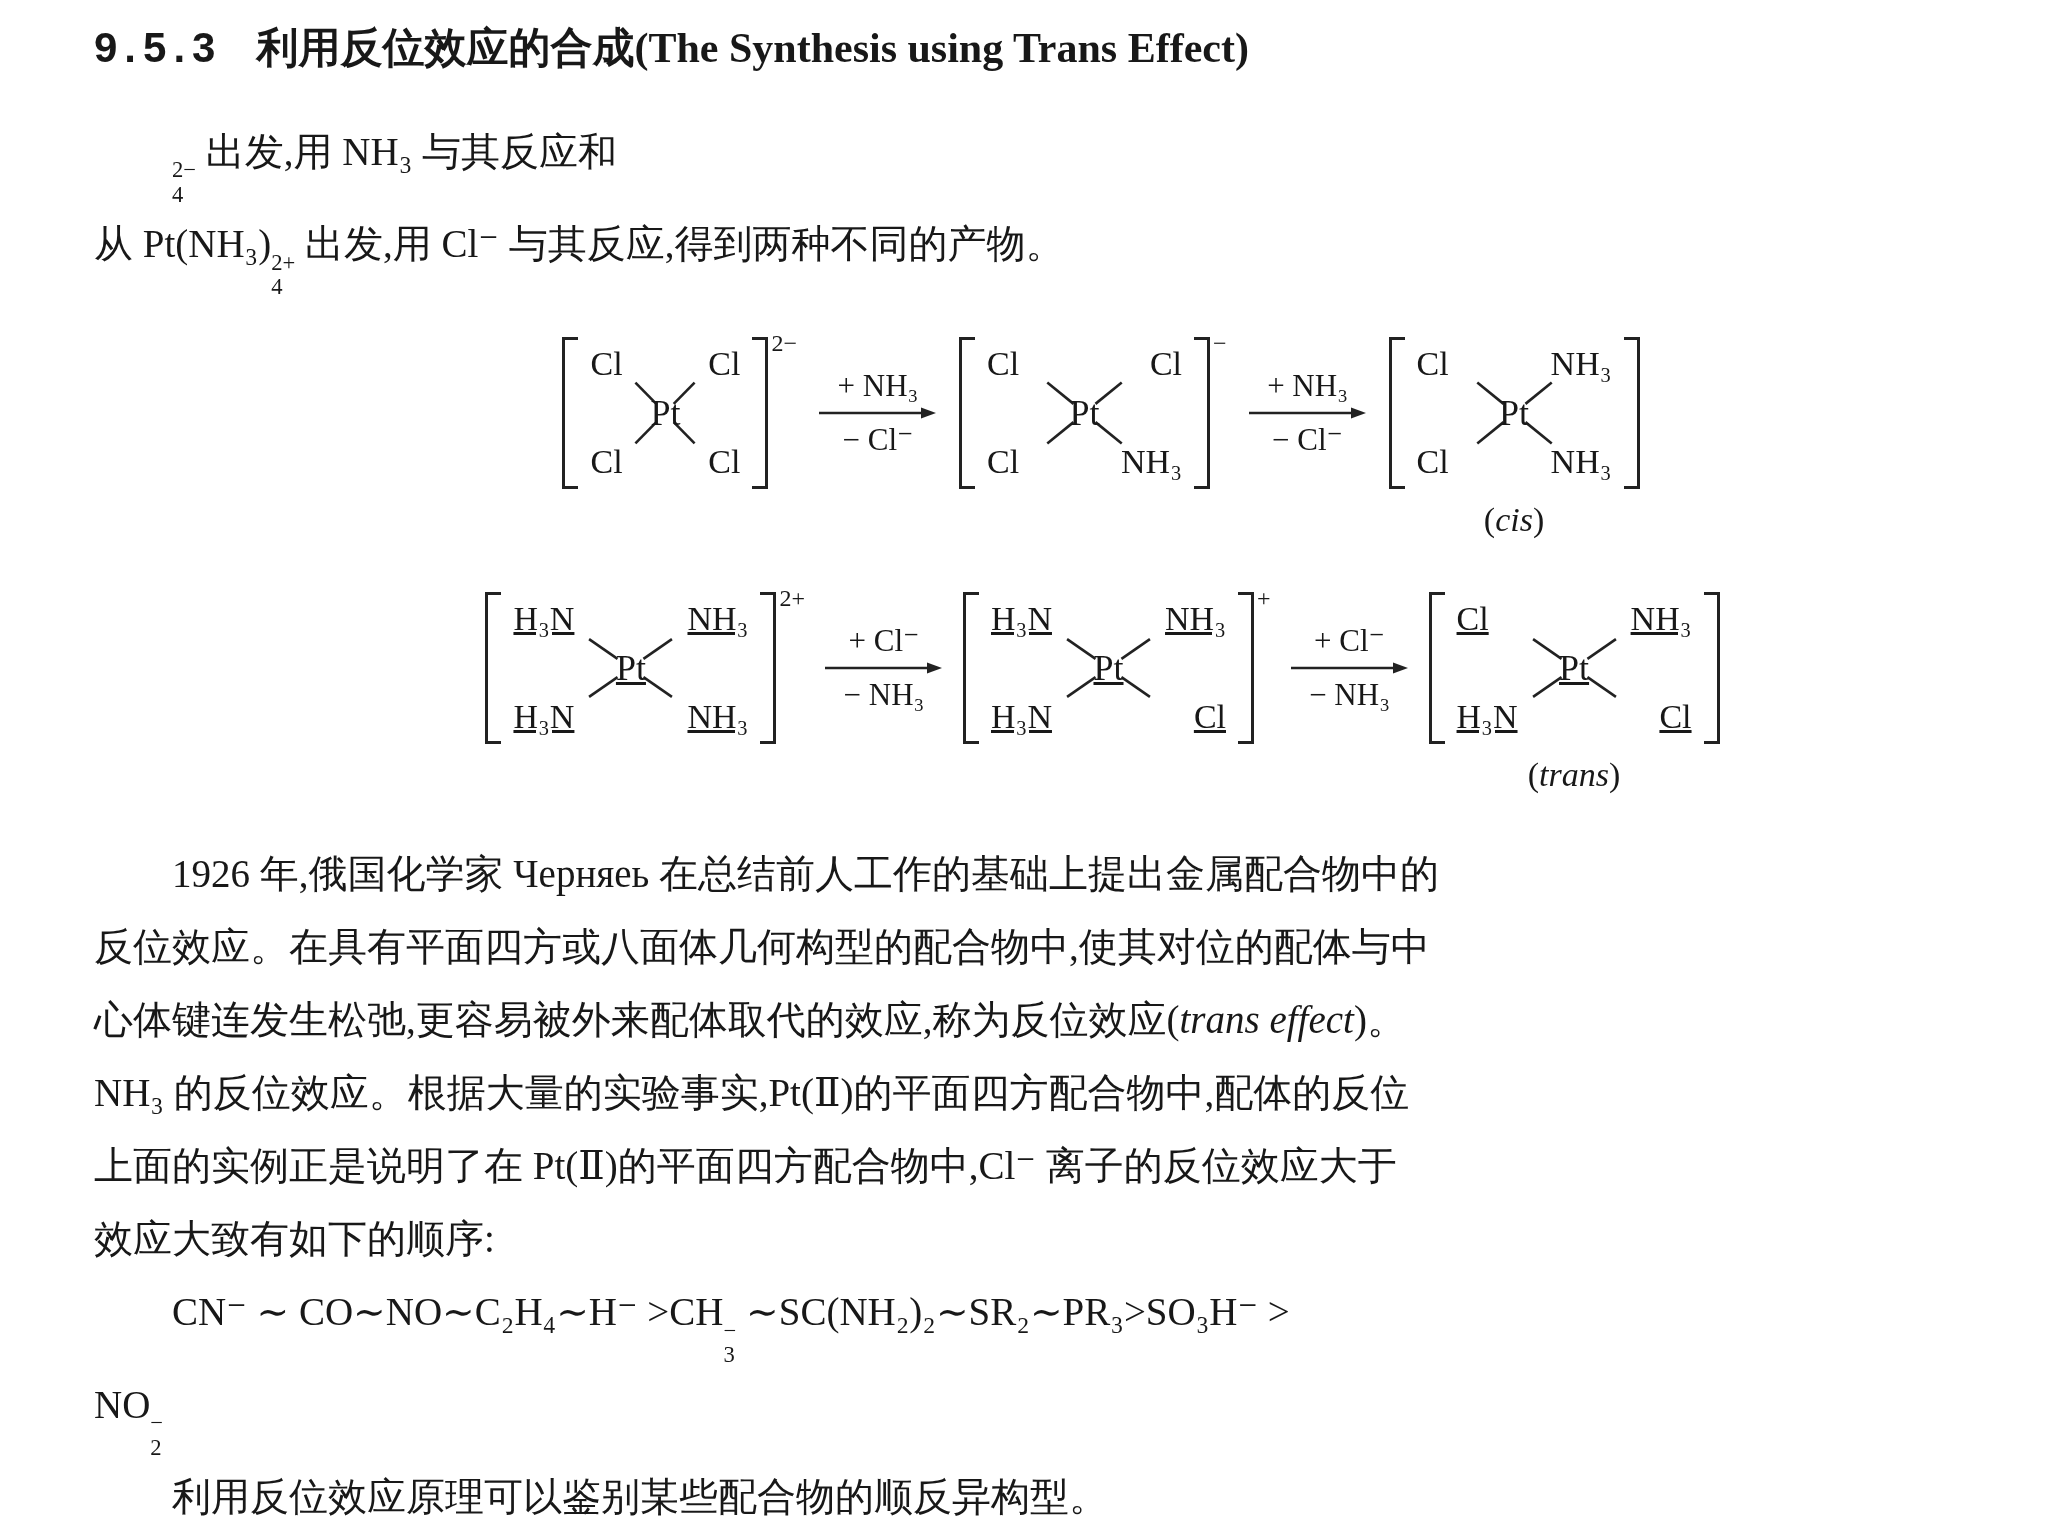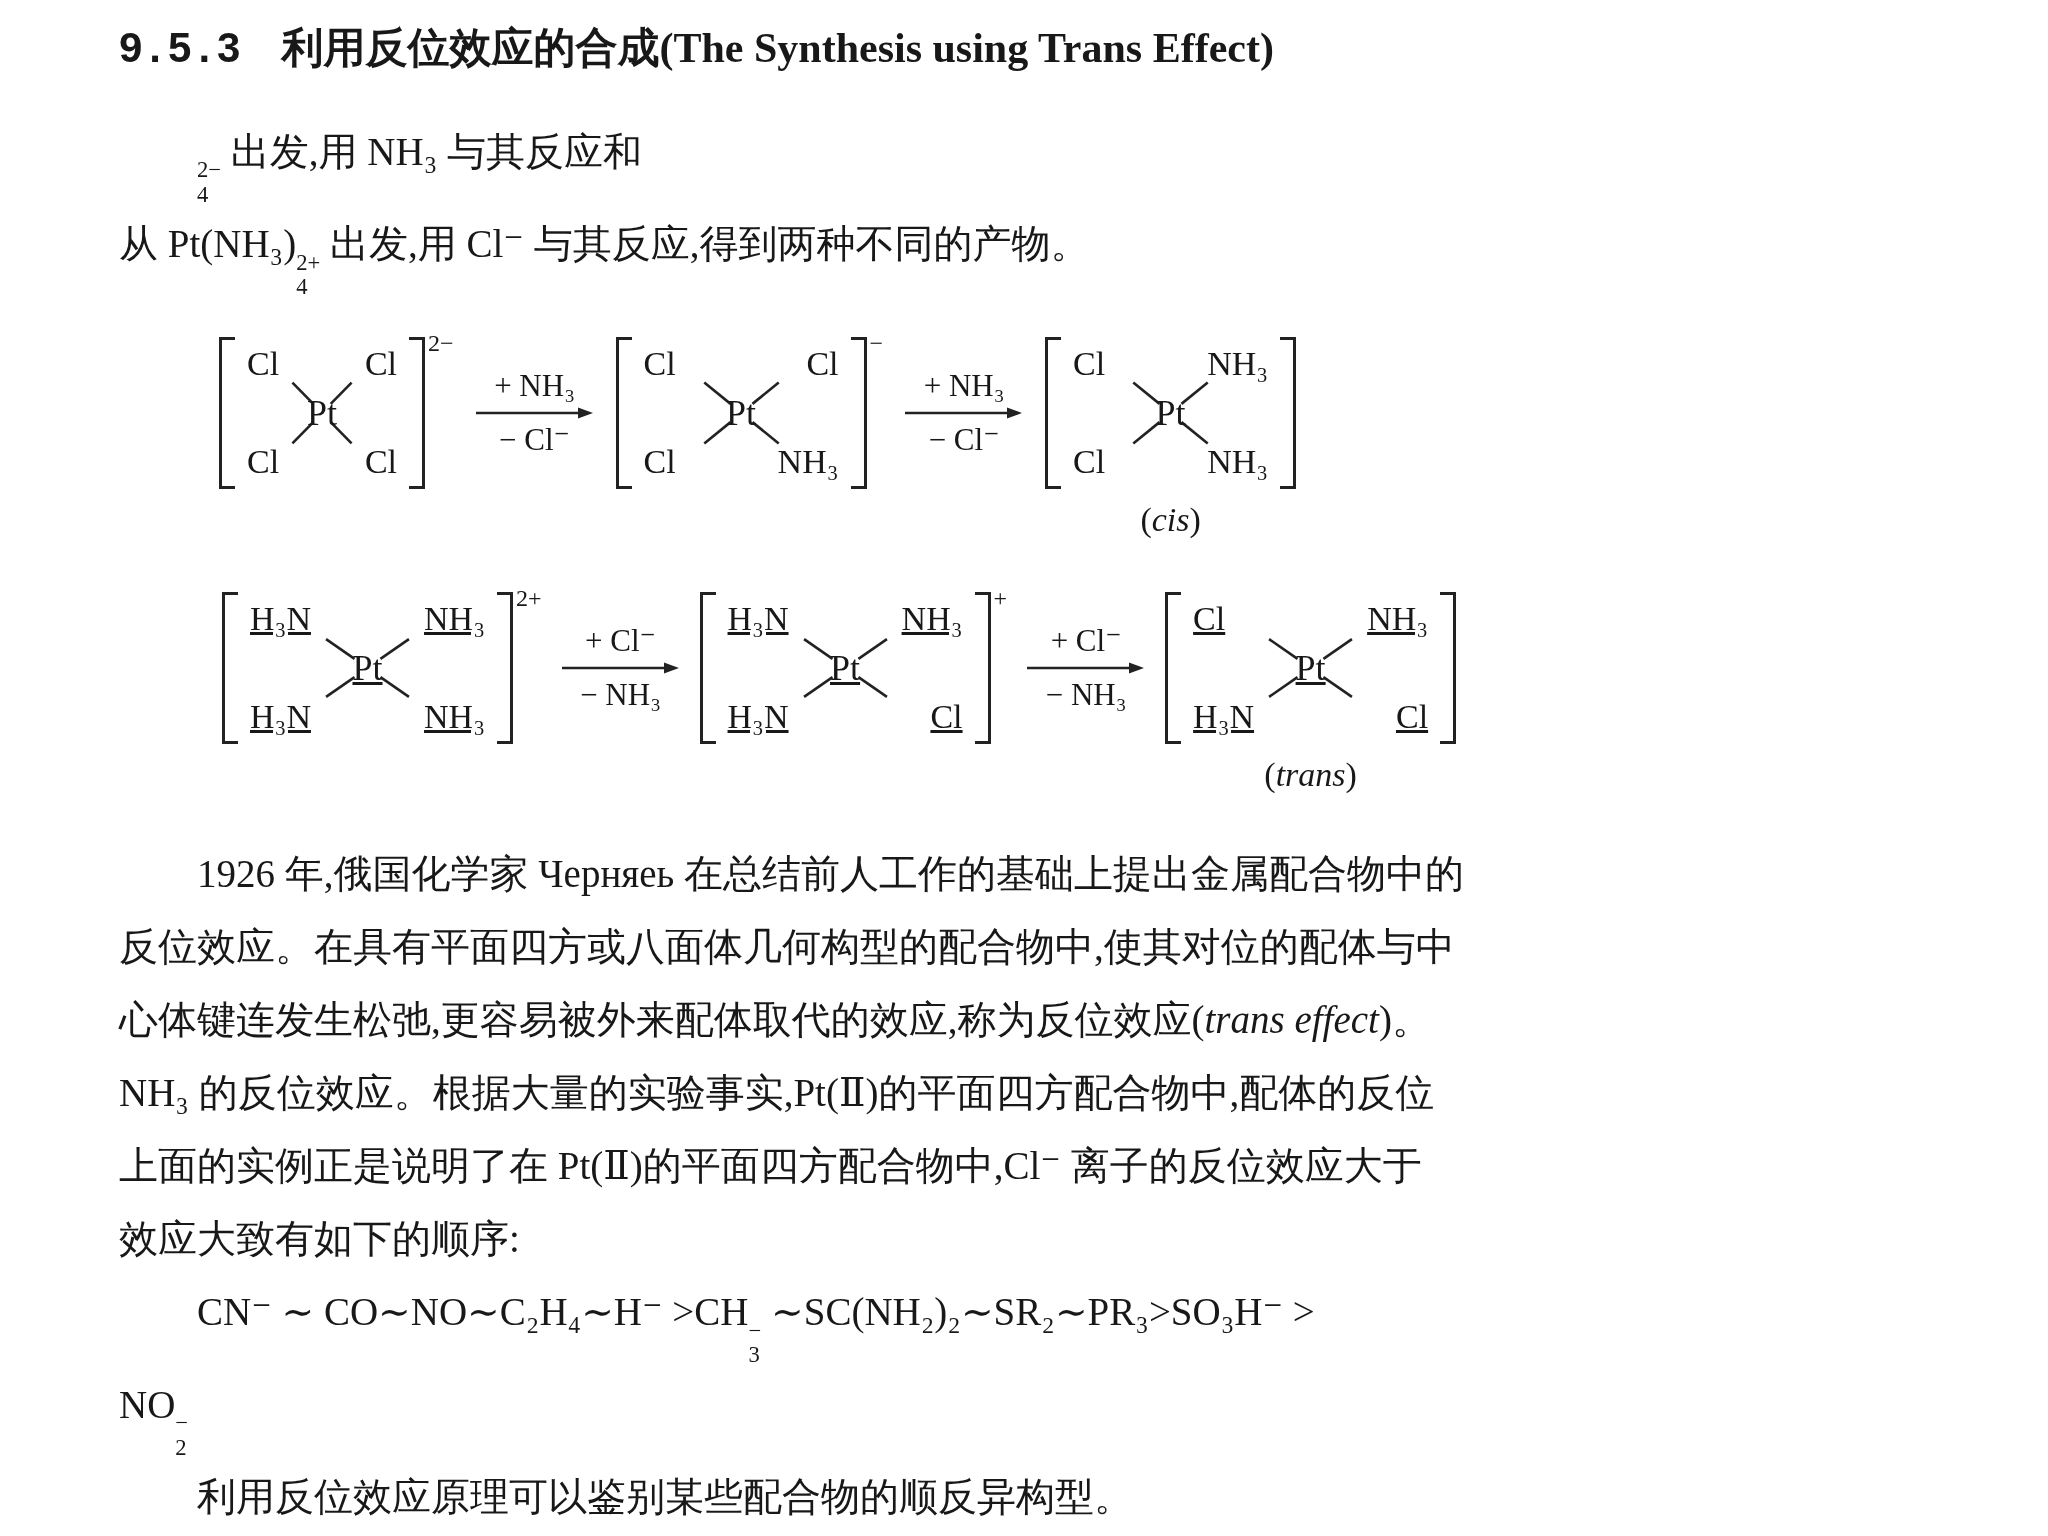--- a/index.html
+++ b/index.html
@@ -1,20 +1,20 @@
 <!DOCTYPE html>
 <html lang="zh"><head>
 <meta charset="utf-8">
 <style>
   html,body{margin:0;padding:0;}
   body{
     width:2048px;height:1536px;overflow:hidden;background:#ffffff;color:#181818;
     font-family:"Liberation Serif","DejaVu Serif","DejaVu Sans",serif;
   }
-  .page{padding:10px 40px 0 119px;}
+  .page{padding:10px 40px 0 94px;}
   .line{font-size:39px;line-height:73px;margin:0;white-space:nowrap;}
   .indent{text-indent:2em;}
   .it{font-style:italic;}
 
   
   .heading{
     margin-top:6px;font-size:42px;line-height:64px;font-weight:bold;white-space:nowrap;
     font-family:"Liberation Sans","DejaVu Sans",sans-serif;
   }
   .heading .num{letter-spacing:7px;margin-right:34px;}
@@ -23,21 +23,21 @@
   
   .ss{display:inline-flex;flex-direction:column;align-items:flex-start;
       vertical-align:-0.55em;font-size:0.58em;line-height:1.08;text-indent:0;}
   .ss span{display:block;}
 
   
   .para1{margin-top:22px;}
   .para2{margin-top:93px;}
 
   
-  .scheme{display:flex;align-items:center;}
+  .scheme{display:flex;align-items:center;justify-content:center;}
   .s1{margin:38px 0 0 100px;gap:18px;}
   .s2{margin:103px 0 0 103px;gap:16px;}
   .cwrap{position:relative;display:inline-flex;}
   .cplx{display:inline-flex;align-items:stretch;height:152px;}
   .brk{width:13px;border:3px solid #222;}
   .brk.l{border-right:none;}
   .brk.r{border-left:none;}
   .cbody{position:relative;display:flex;flex-direction:column;justify-content:space-between;padding:4px 12px;}
   .narrow .cbody{width:150px;}
   .midw  .cbody{width:195px;}

